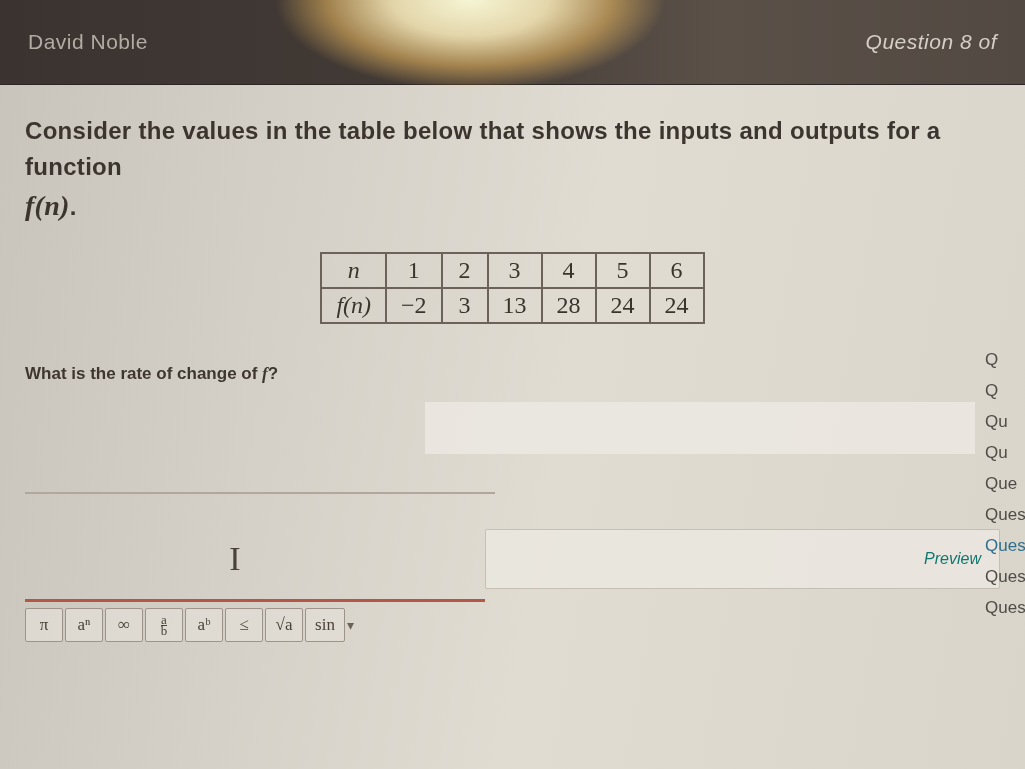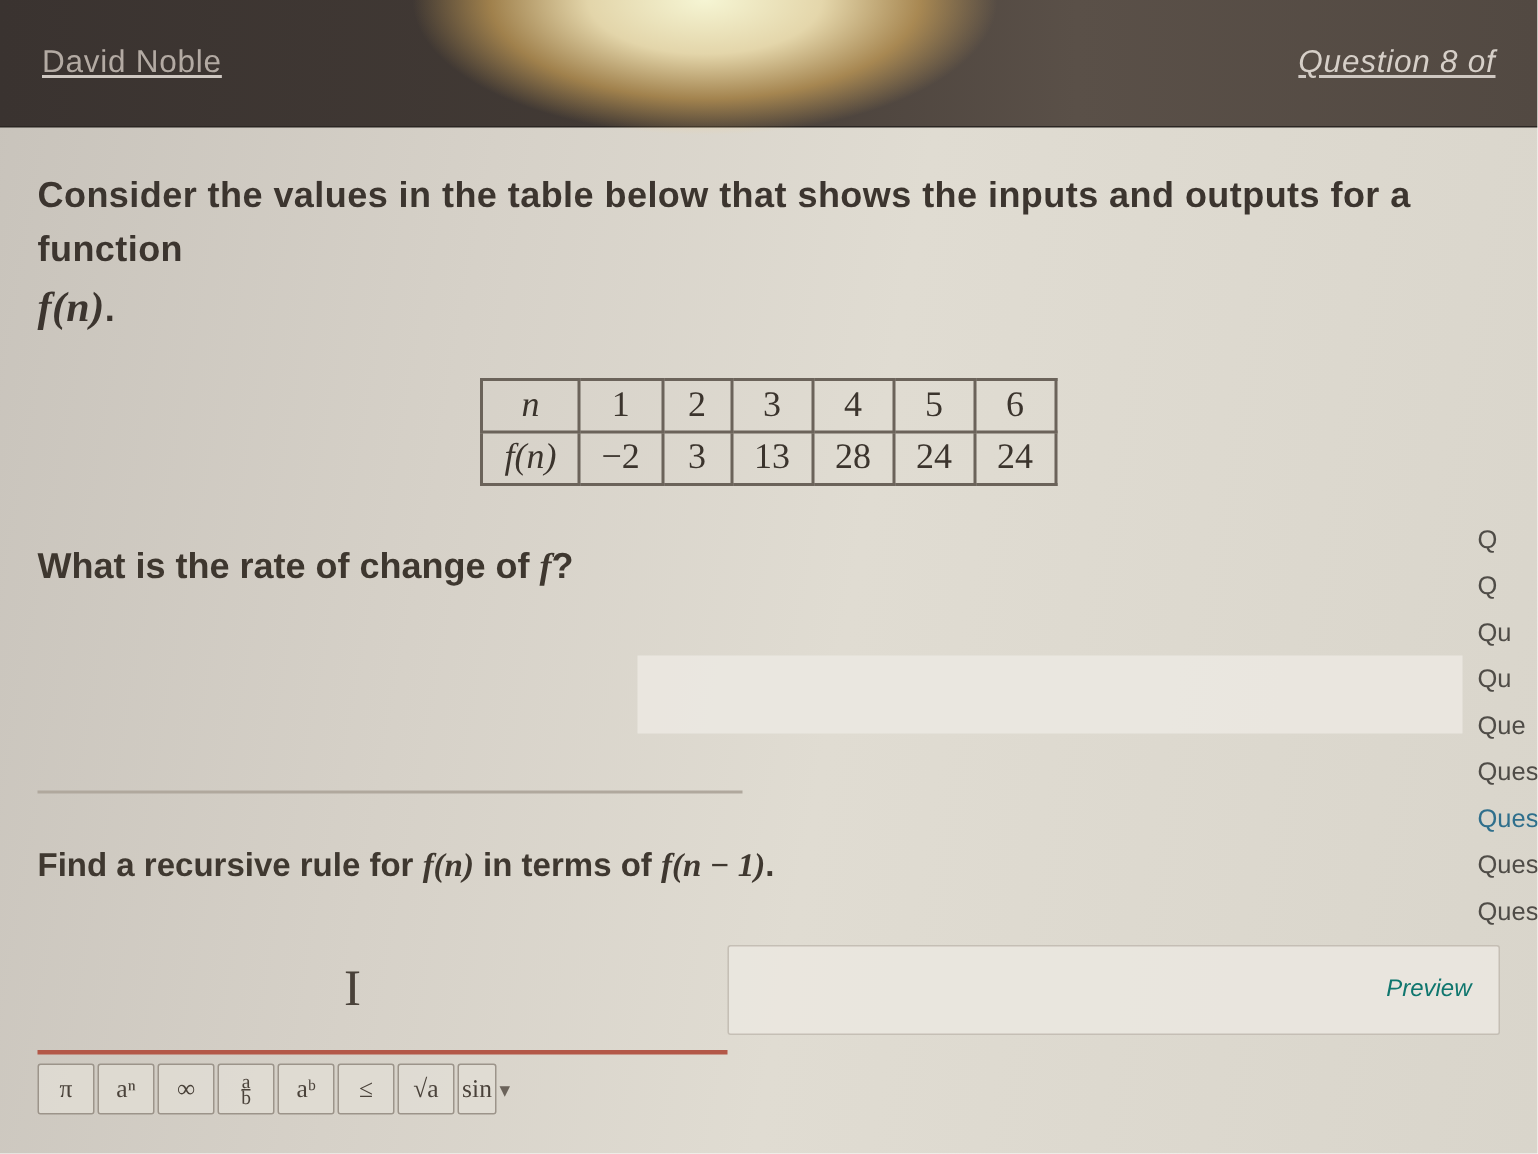--- a/index.html
+++ b/index.html
@@ -21,21 +21,20 @@
     height: 85px;
     background: linear-gradient(90deg, #3a3330 0%, #423a35 40%, #5a5048 70%, #524942 100%);
     color: #cfc8c2;
     display: flex;
     align-items: center;
     justify-content: space-between;
     padding: 0 28px;
     font-size: 21px;
     letter-spacing: 0.5px;
     border-bottom: 1px solid #2b2623;
-    text-decoration: underline;
   }
   .topbar .left { color: #b3aaa3; font-style: normal; filter: blur(0.5px); }
   .topbar .right { color: #d6cfc8; font-style: italic; filter: blur(0.4px); }
 
   .content {
     padding: 28px 25px 0 25px;
     color: #2e2a26;
   }
 
   .prompt-line {
@@ -57,24 +56,24 @@
   }
   table.vals td {
     border: 2px solid #6b635a;
     padding: 3px 14px;
     text-align: center;
     min-width: 46px;
   }
   table.vals .hdr { font-style: italic; }
 
   .question2 {
-    font-size: 24px;
+    font-size: 17px;
     font-weight: bold;
     color: #3e372f;
-    margin-bottom: 45px;
+    margin-bottom: 18px;
   }
   .question2 .f { font-family: "Times New Roman", serif; font-style: italic; }
 
   .answer-field1 {
     width: 550px; height: 52px;
     margin-left: 400px;
     background: rgba(235,232,225,0.9);
     border: none;
   }
   .hr1 { margin-top: 38px; margin-bottom: 35px; border: none; border-top: 2px solid #b0a89d; width: 470px; }
@@ -180,23 +179,20 @@
   </div>
 
   <div class="question2">
     <span>What is the rate of change of </span><span class="f">f</span><span>?</span>
   </div>
 
   <div class="answer-field1"></div>
 
   <hr class="hr1">
 
-  <div class="question3">
-    <span>Find a recursive rule for </span><span class="f">f(n)</span><span> in terms of </span><span class="f">f(n − 1)</span><span>.</span>
-  </div>
 
   <div class="row-input">
     <div class="cursor-box">
       <span>I</span>
     </div>
     <div class="answer-field2">
       <span>Preview</span>
     </div>
   </div>
 
@@ -204,21 +200,21 @@
     <div class="tb-btn">π</div>
     <div class="tb-btn">aⁿ</div>
     <div class="tb-btn">∞</div>
     <div class="tb-btn" style="font-size:13px;line-height:10px;flex-direction:column;">
         <span>a</span>
         <span style="border-top:1px solid #4a423a;">b</span>
       </div>
     <div class="tb-btn">aᵇ</div>
     <div class="tb-btn">≤</div>
     <div class="tb-btn">√a</div>
-    <div class="tb-btn" style="width:26px;">sin</div>
+    <div class="tb-btn" style="width:40px;">sin</div>
     <div class="tb-dd">▾</div>
   </div>
 
 </div>
 
 <div class="side-nav">
   <div>Q</div>
   <div>Q</div>
   <div>Qu</div>
   <div>Qu</div>

